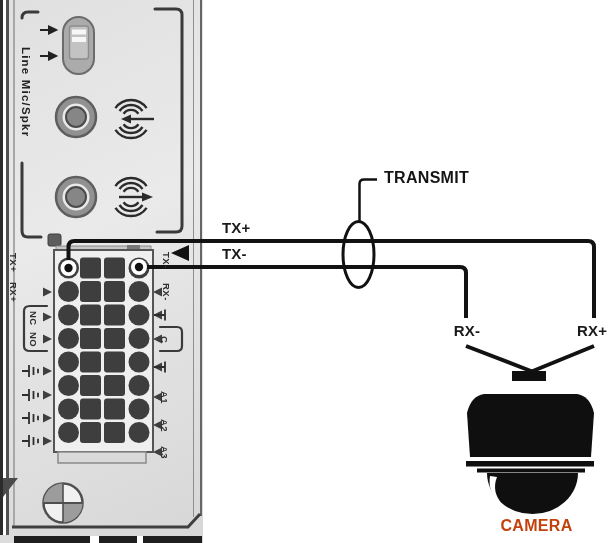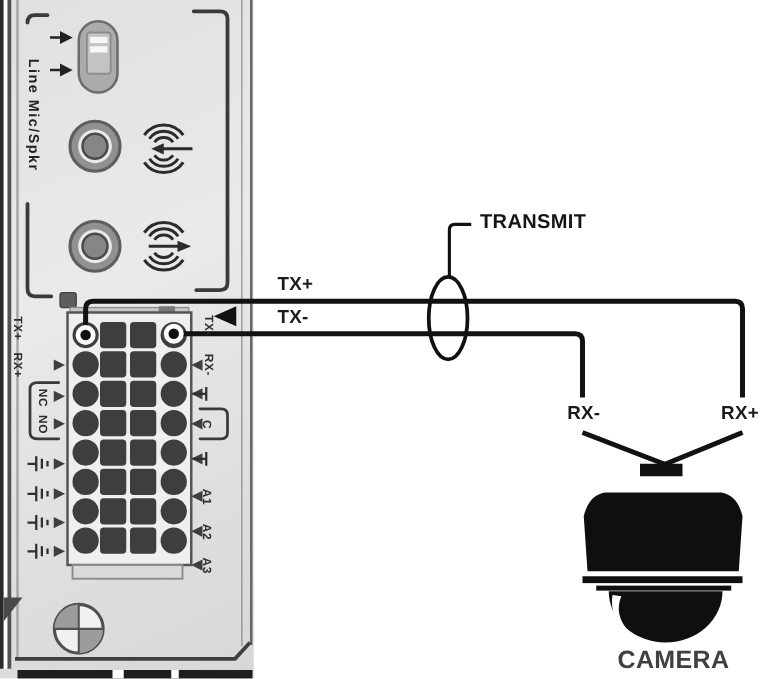--- a/index.html
+++ b/index.html
@@ -20,22 +20,22 @@
   .bargap{top:536px;height:7px;background:#fff;}
   
   .lbl{position:absolute;font-weight:bold;color:#1a1a1a;line-height:1;}
   .wire-lbl{font-size:15px;letter-spacing:.2px;}
   .vtext{writing-mode:vertical-rl;text-align:center;}
   .term-lbl{font-size:9.5px;letter-spacing:.5px;color:#2e2e2e;width:13px;height:36px;
             display:flex;align-items:center;justify-content:center;}
   #line-mic-label{left:15px;top:16px;width:16px;height:152px;font-size:11.5px;
             letter-spacing:1.2px;color:#222;}
   #callout{left:384px;top:167px;font-size:16px;line-height:21px;letter-spacing:.3px;color:#141414;}
-  #camera-label{left:494px;top:518px;width:85px;text-align:center;font-size:20px;
-            letter-spacing:.3px;color:#404040;}
+  #camera-label{left:494px;top:518px;width:85px;text-align:center;font-size:16px;
+            letter-spacing:.3px;color:#c2410c;}
   .rx-lbl{width:44px;text-align:center;}
   svg{position:absolute;left:0;top:0;}
 </style>
 </head>
 <body>
 
 <div id="stage">
 
   <div class="abs" id="panel-face"></div>
   <div class="abs chassis" id="bar1"></div>

